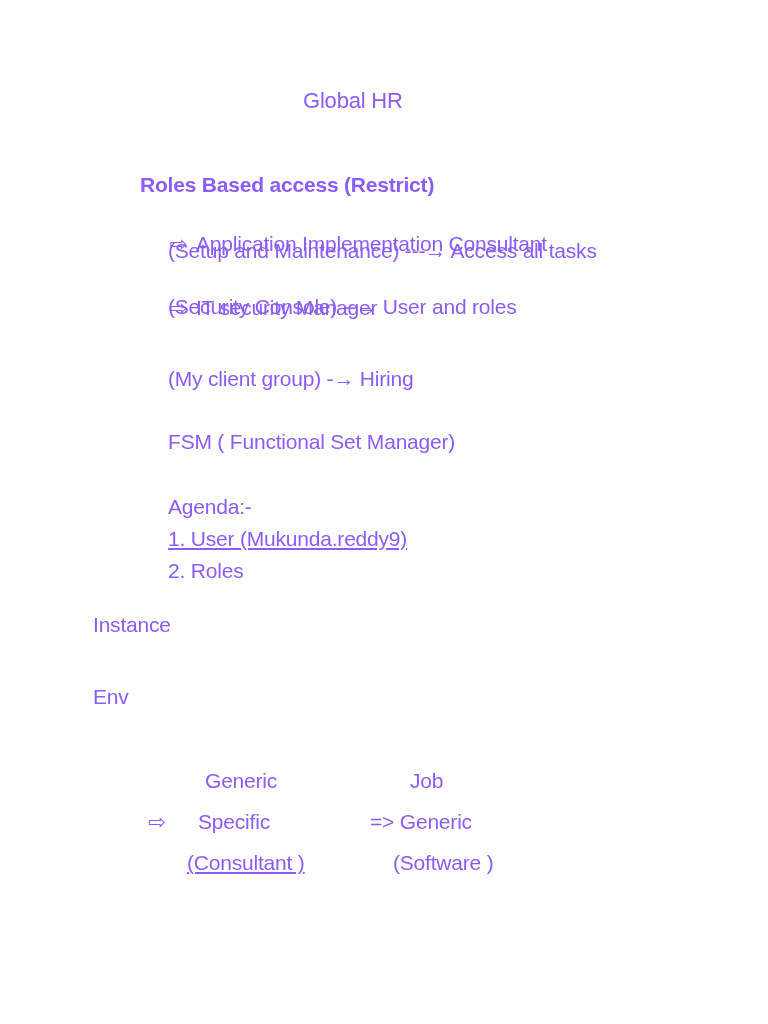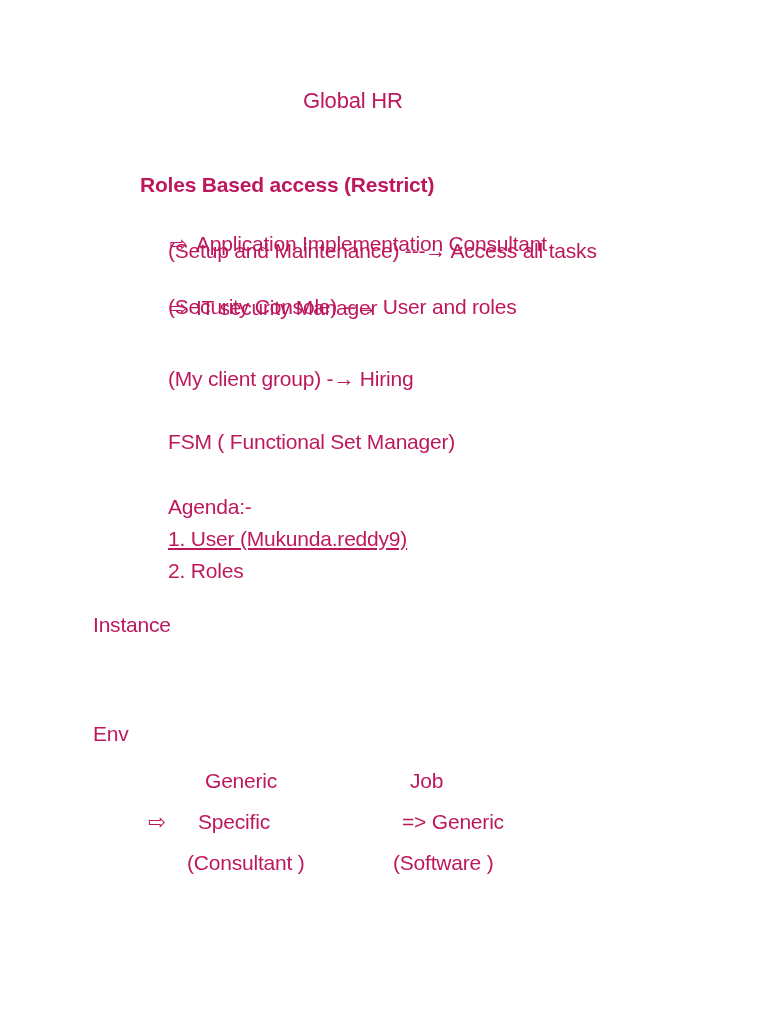--- a/index.html
+++ b/index.html
@@ -7,21 +7,21 @@
     padding: 0;
     background: #ffffff;
   }
   .page {
     position: relative;
     width: 768px;
     height: 1024px;
     background: #ffffff;
     font-family: "Liberation Sans", "DejaVu Sans", sans-serif;
     font-size: 21px;
-    color: #be185d;
+    color: #8b5cf6;
     letter-spacing: -0.2px;
     overflow: hidden;
   }
   .line {
     position: absolute;
     white-space: pre;
     line-height: 25px;
   }
   .bold {
     font-weight: bold;
@@ -55,25 +55,25 @@
 
   <div class="line" style="top: 366px; left: 168px;">(My client group) -→ Hiring</div>
 
   <div class="line" style="top: 429px; left: 168px;">FSM ( Functional Set Manager)</div>
 
   <div class="line" style="top: 494px; left: 168px;">Agenda:-</div>
   <div class="line" style="top: 526px; left: 168px; text-decoration: underline;">1. User (Mukunda.reddy9)</div>
   <div class="line" style="top: 558px; left: 168px;">2. Roles</div>
 
   <div class="line" style="top: 612px; left: 93px;">Instance</div>
-  <div class="line" style="top: 684px; left: 93px; margin-top: 37px;">Env</div>
+  <div class="line" style="top: 684px; left: 93px;">Env</div>
 
   <div class="line" style="top: 768px; left: 205px;">Generic</div>
   <div class="line" style="top: 768px; left: 410px; text-align: right;">Job</div>
 
   <div class="line" style="top: 809px; left: 148px;">⇨</div>
   <div class="line" style="top: 809px; left: 198px;">Specific</div>
-  <div class="line" style="top: 809px; left: 370px; margin-left: 32px;">=&gt; Generic</div>
+  <div class="line" style="top: 809px; left: 370px;">=&gt; Generic</div>
 
-  <div class="line" style="top: 850px; left: 187px;">(Consultant )</div>
+  <div class="line" style="top: 850px; left: 187px; text-decoration: underline;">(Consultant )</div>
   <div class="line" style="top: 850px; left: 393px;">(Software )</div>
 
 </div>
 
 </body></html>

